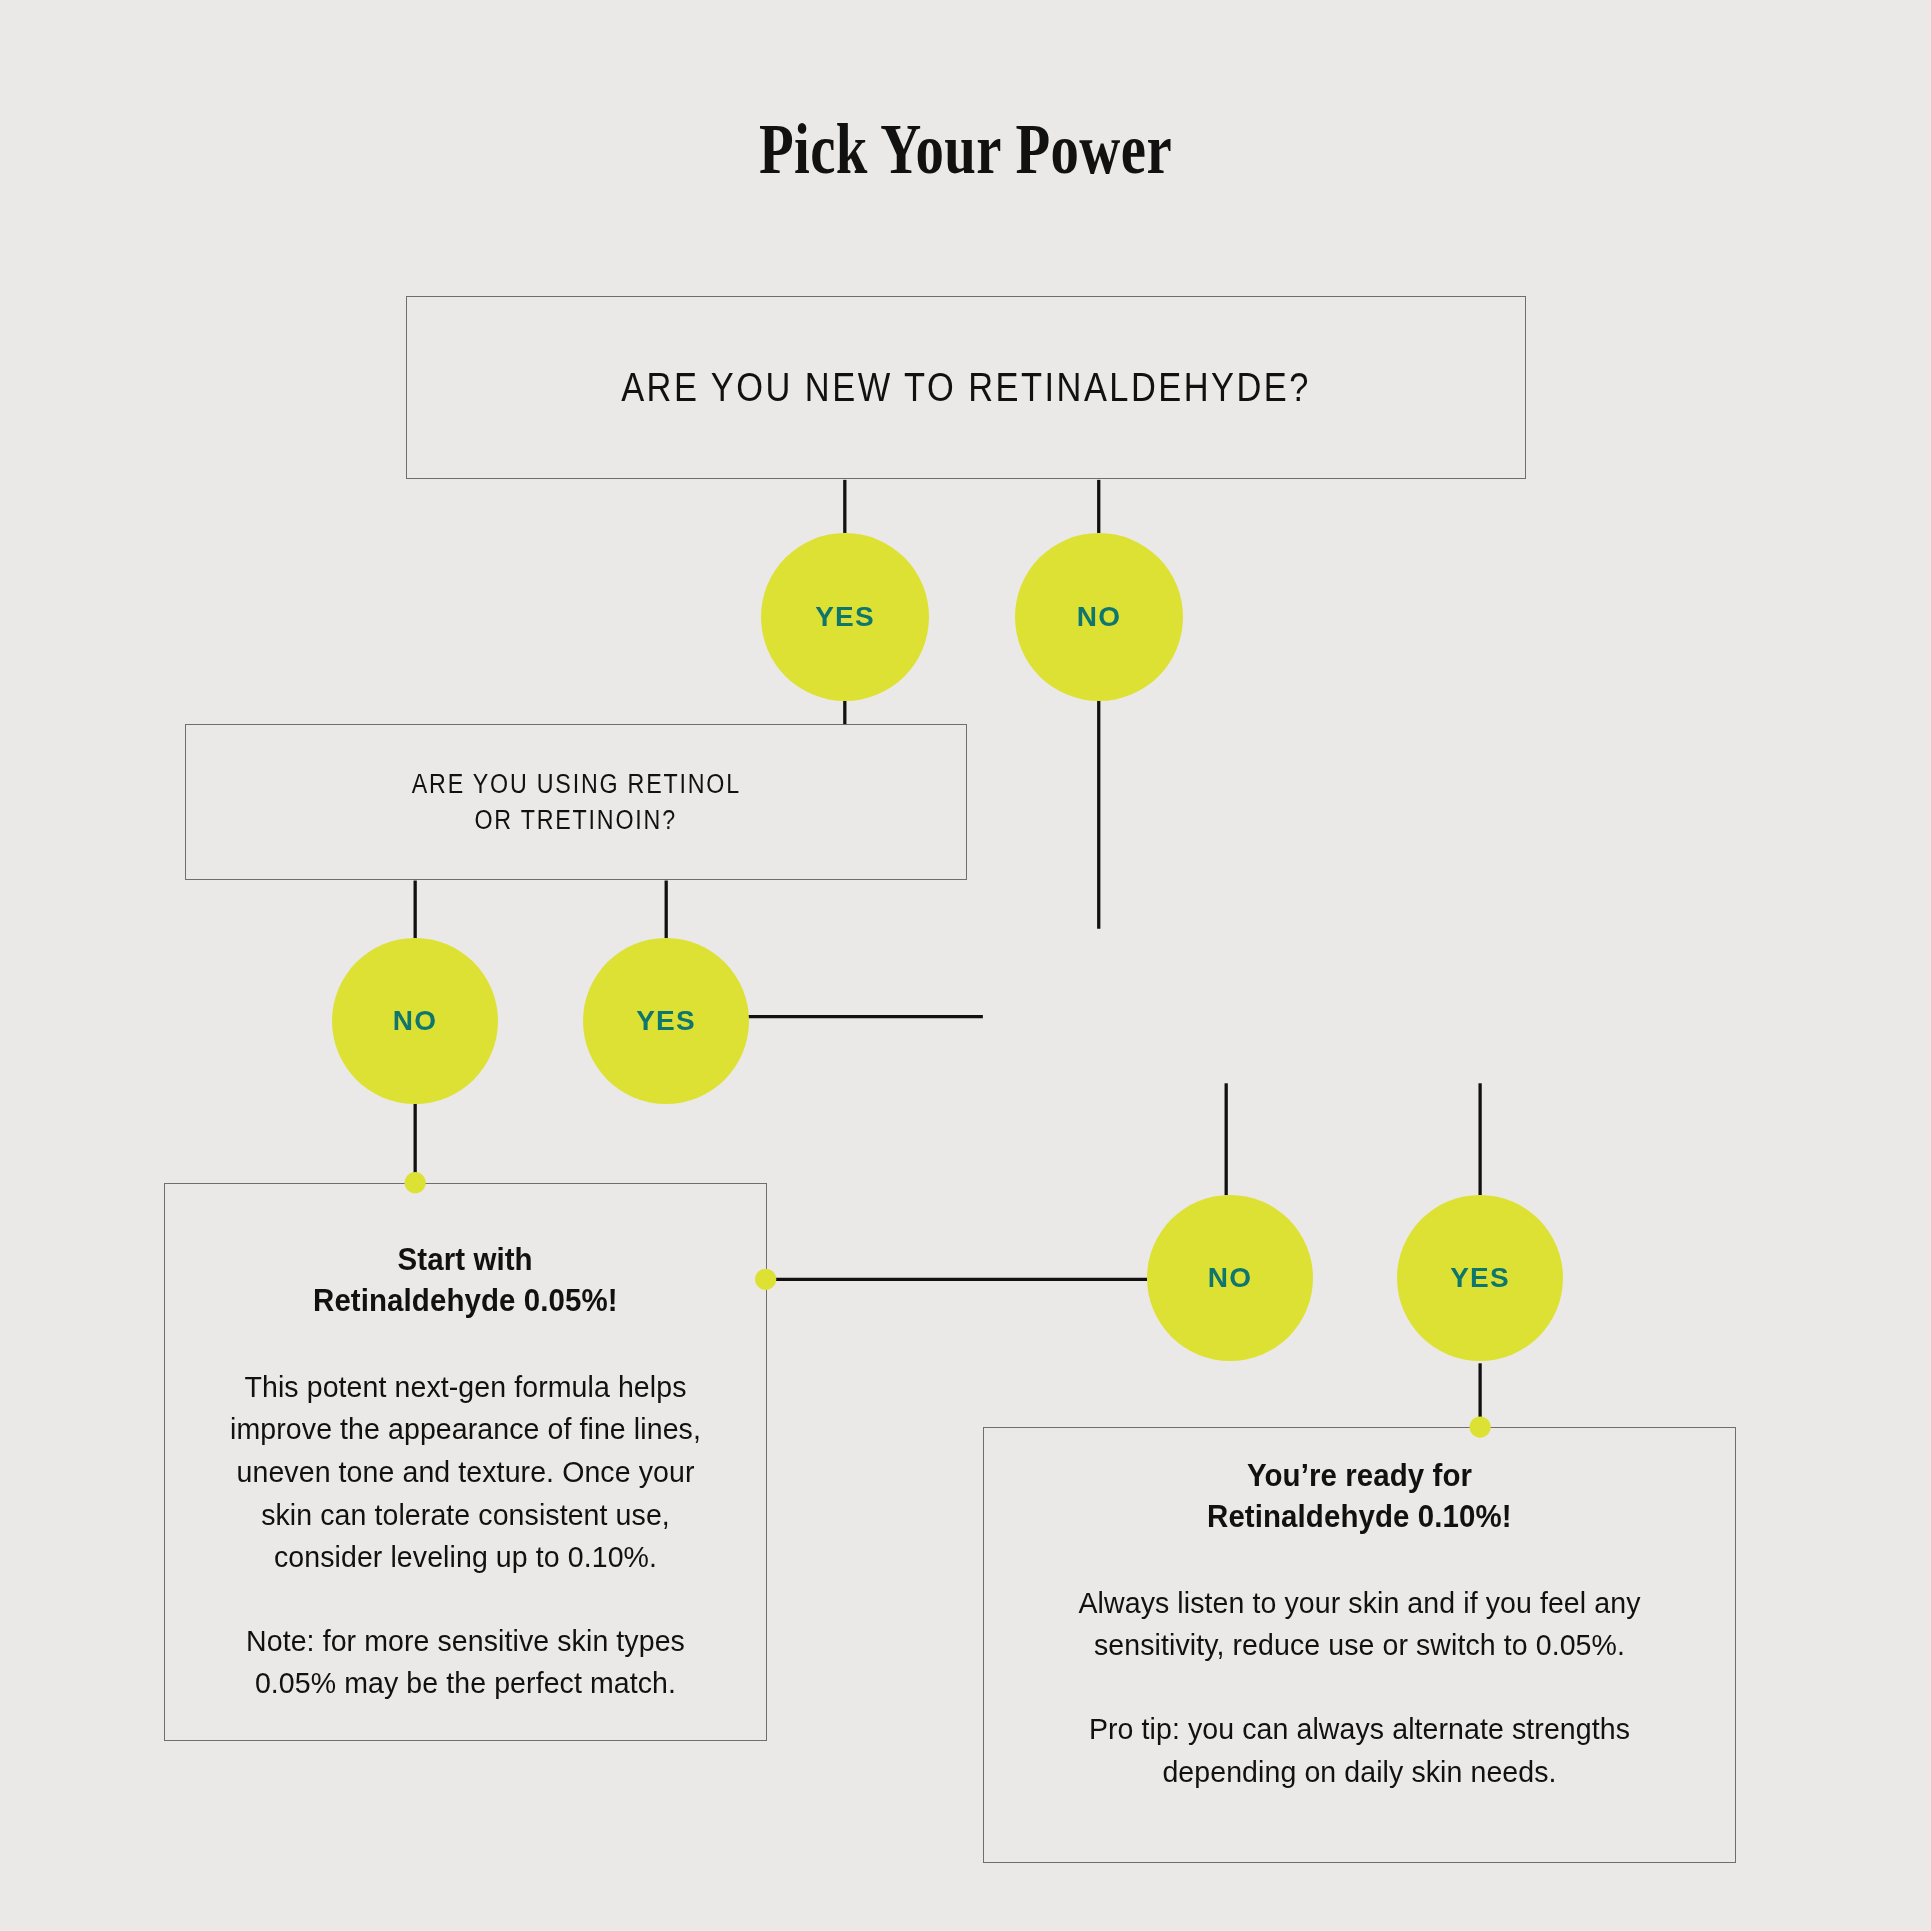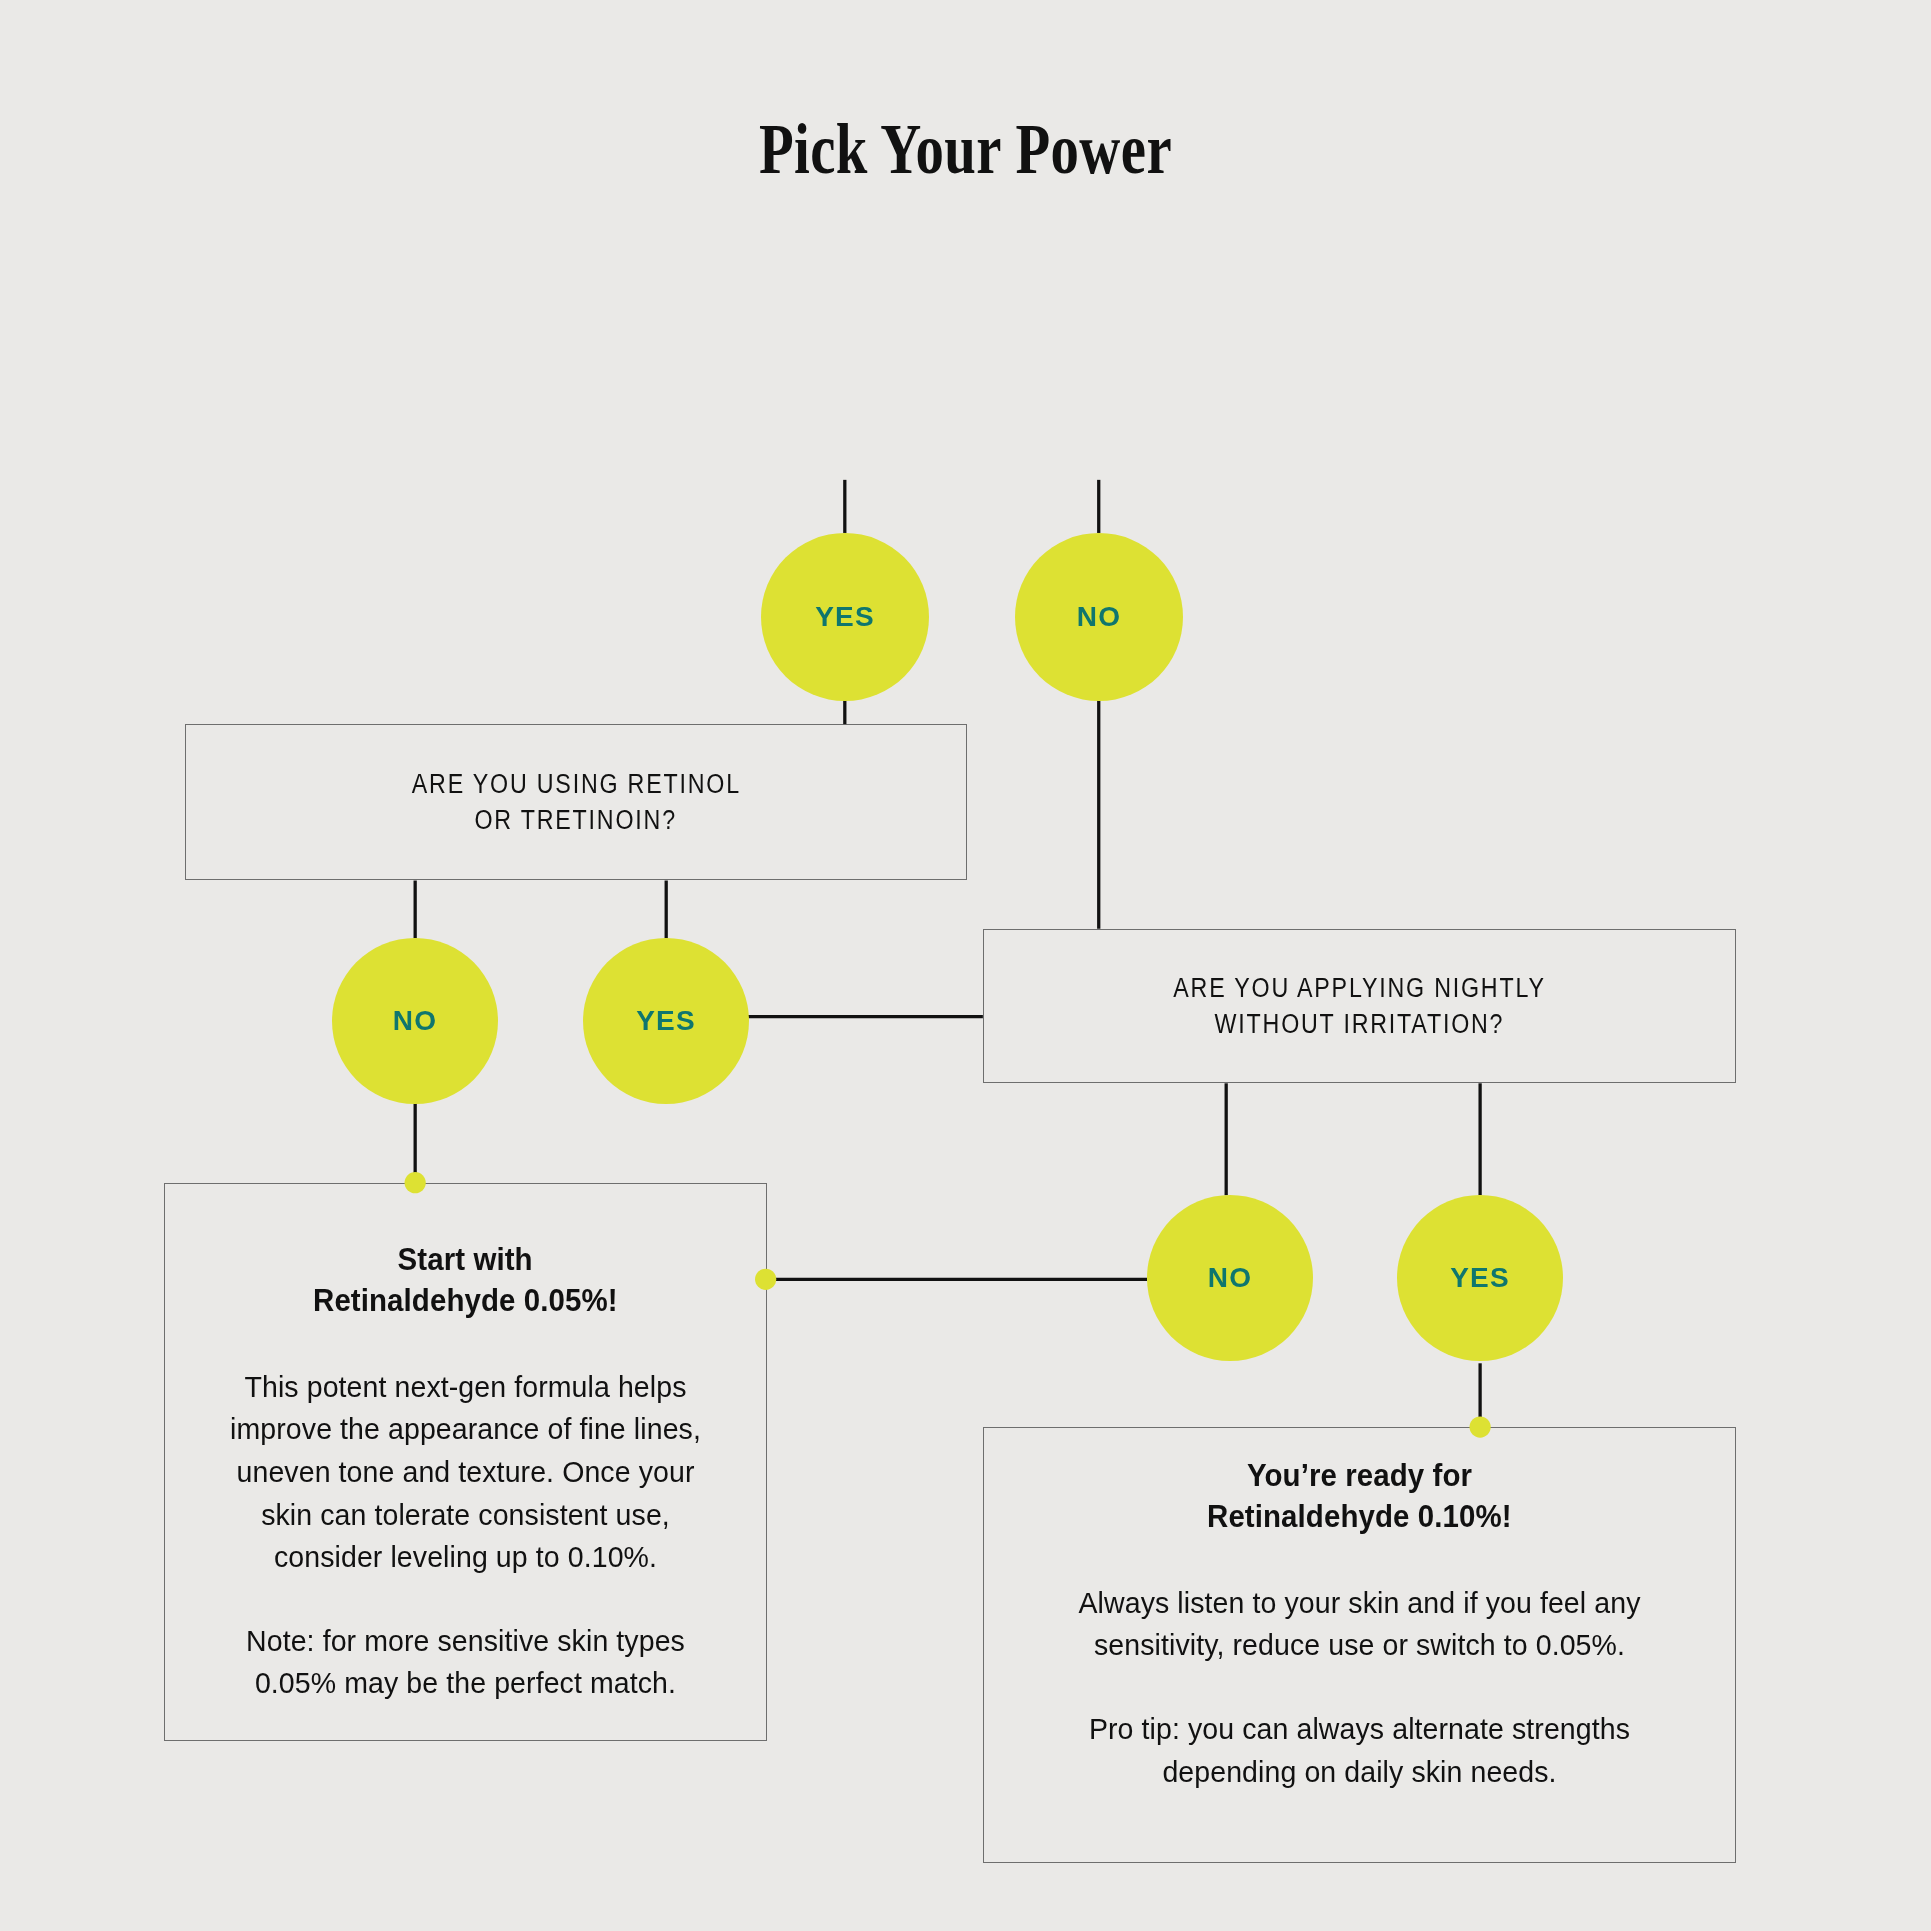--- a/index.html
+++ b/index.html
@@ -145,44 +145,43 @@
 
     <line class="wire" x1="1188" y1="1325" x2="793" y2="1325"></line>
 
     <line class="wire" x1="1533" y1="1412" x2="1533" y2="1478"></line>
 
     <circle class="joint" cx="430" cy="1225" r="11"></circle>
     <circle class="joint" cx="793" cy="1325" r="11"></circle>
     <circle class="joint" cx="1533" cy="1478" r="11"></circle>
   </svg>
 
+  <div class="qbox" style="left:406px; top:296px; width:1120px; height:183px;">
+    <div class="qtext big">ARE YOU NEW TO RETINALDEHYDE?</div>
+  </div>
 
   <div class="circle" style="left:761px; top:533px; width:168px; height:168px;">
     <span>YES</span>
   </div>
   <div class="circle" style="left:1015px; top:533px; width:168px; height:168px;">
     <span>NO</span>
   </div>
 
   <div class="qbox" style="left:164px; top:724px; width:782px; height:156px;margin-left:21px;">
     <div class="qtext mid">ARE YOU USING RETINOL</div>
     <div class="qtext mid">OR TRETINOIN?</div>
   </div>
 
   <div class="circle" style="left:332px; top:938px; width:166px; height:166px;">
     <span>NO</span>
   </div>
   <div class="circle" style="left:583px; top:938px; width:166px; height:166px;">
     <span>YES</span>
   </div>
 
-  <div class="qbox" style="left:983px; top:929px; width:753px; height:154px;">
-    <div class="qtext mid">ARE YOU APPLYING NIGHTLY</div>
-    <div class="qtext mid">WITHOUT IRRITATION?</div>
-  </div>
 
   <div class="circle" style="left:1147px; top:1195px; width:166px; height:166px;">
     <span>NO</span>
   </div>
   <div class="circle" style="left:1397px; top:1195px; width:166px; height:166px;">
     <span>YES</span>
   </div>
 
   <div class="rbox" style="left:164px; top:1183px; width:603px; height:558px;">
     <div class="r-head">Start with</div>

